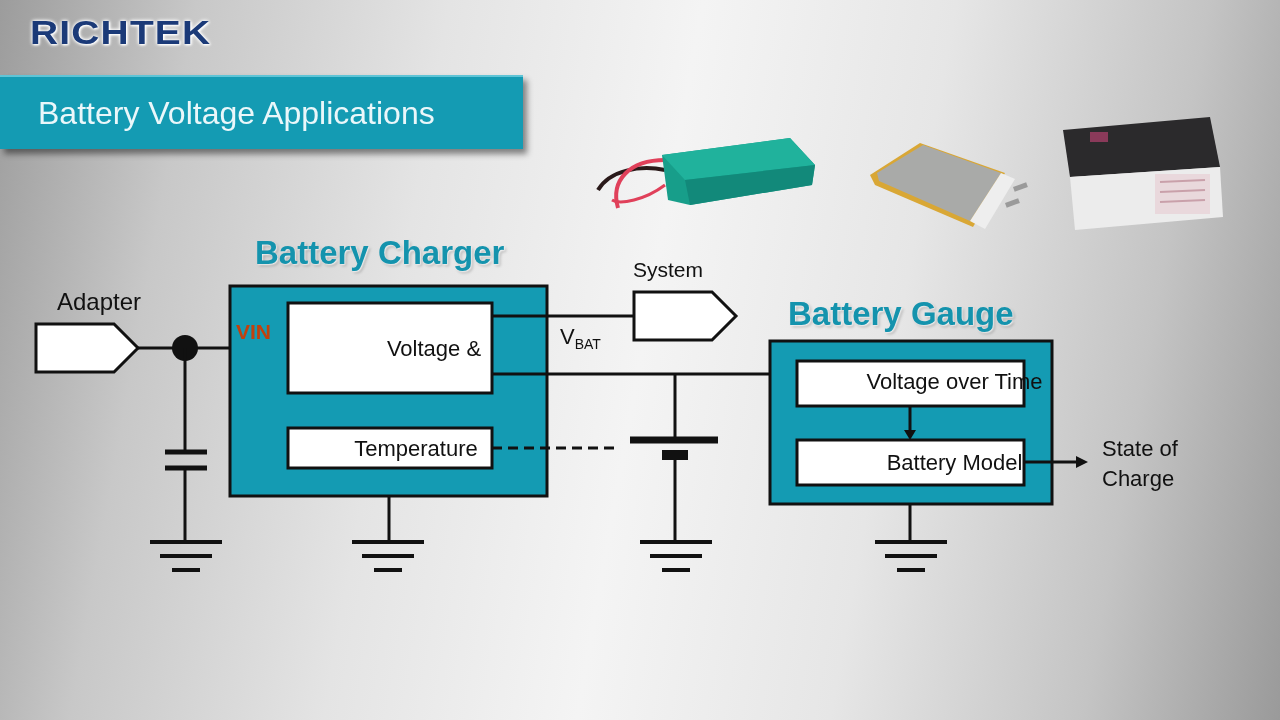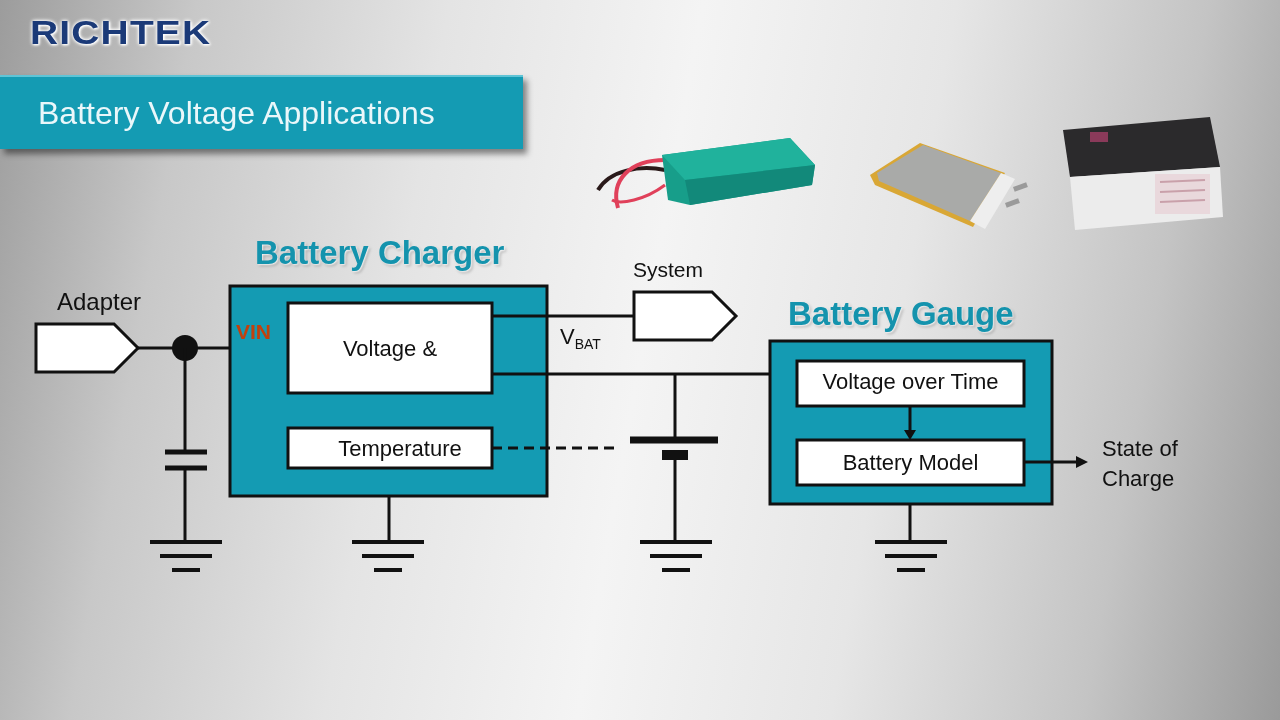--- a/index.html
+++ b/index.html
@@ -23,21 +23,21 @@
     position: absolute; left: 38px; top: 18px; font-size: 32px; color: #eaf7fa;
   }
   .heading {
     position: absolute; font-weight: bold; font-size: 33px; color: #1493ad;
     text-shadow: 1px 1px 2px rgba(255,255,255,0.9), 2px 2px 3px rgba(0,0,0,0.25);
   }
   .label { position: absolute; font-size: 24px; color: #111; }
   svg { position: absolute; left: 0; top: 0; }
   .inner-text {
     position: absolute; display: flex; align-items: center; justify-content: center;
-    font-size: 22px; color: #111; line-height: 29px;
+    font-size: 22px; color: #111; line-height: 29px; margin-left: 44px;
   }
   .batt-img { position: absolute; }
 </style>
 </head>
 <body>
 
 <div class="logo">RICHTEK</div>
 
 <div class="title-bar">
   <span>Battery Voltage Applications</span>
@@ -129,21 +129,21 @@
     <line x1="897" y1="570" x2="925" y2="570" stroke="#111" stroke-width="4"></line>
   </g>
 </svg>
 
 <div class="label" style="left:25px;top:288px;margin-left:32px;">Adapter</div>
 <div class="label" style="left:236px;top:320px;font-weight:bold;color:#c2410c;font-size:21px;">VIN</div>
 
 <div class="inner-text" style="left:290px;top:305px;width:200px;height:86px;flex-direction:column;">
   <span>Voltage &amp;</span>
 </div>
-<div class="inner-text" style="left:300px;top:430px;width:200px;height:36px;">Temperature</div>
+<div class="inner-text" style="left:272px;top:430px;width:200px;height:36px;">Temperature</div>
 
 <div class="label" style="left:633px;top:258px;font-size:21px;">System</div>
 
 <div class="label" style="left:560px;top:324px;font-size:22px;">
   <span>V</span><sub style="font-size:14px;">BAT</sub>
 </div>
 
 <div class="inner-text" style="left:799px;top:358px;width:223px;height:46px;">Voltage over Time</div>
 <div class="inner-text" style="left:799px;top:442px;width:223px;height:41px;">Battery Model</div>
 

